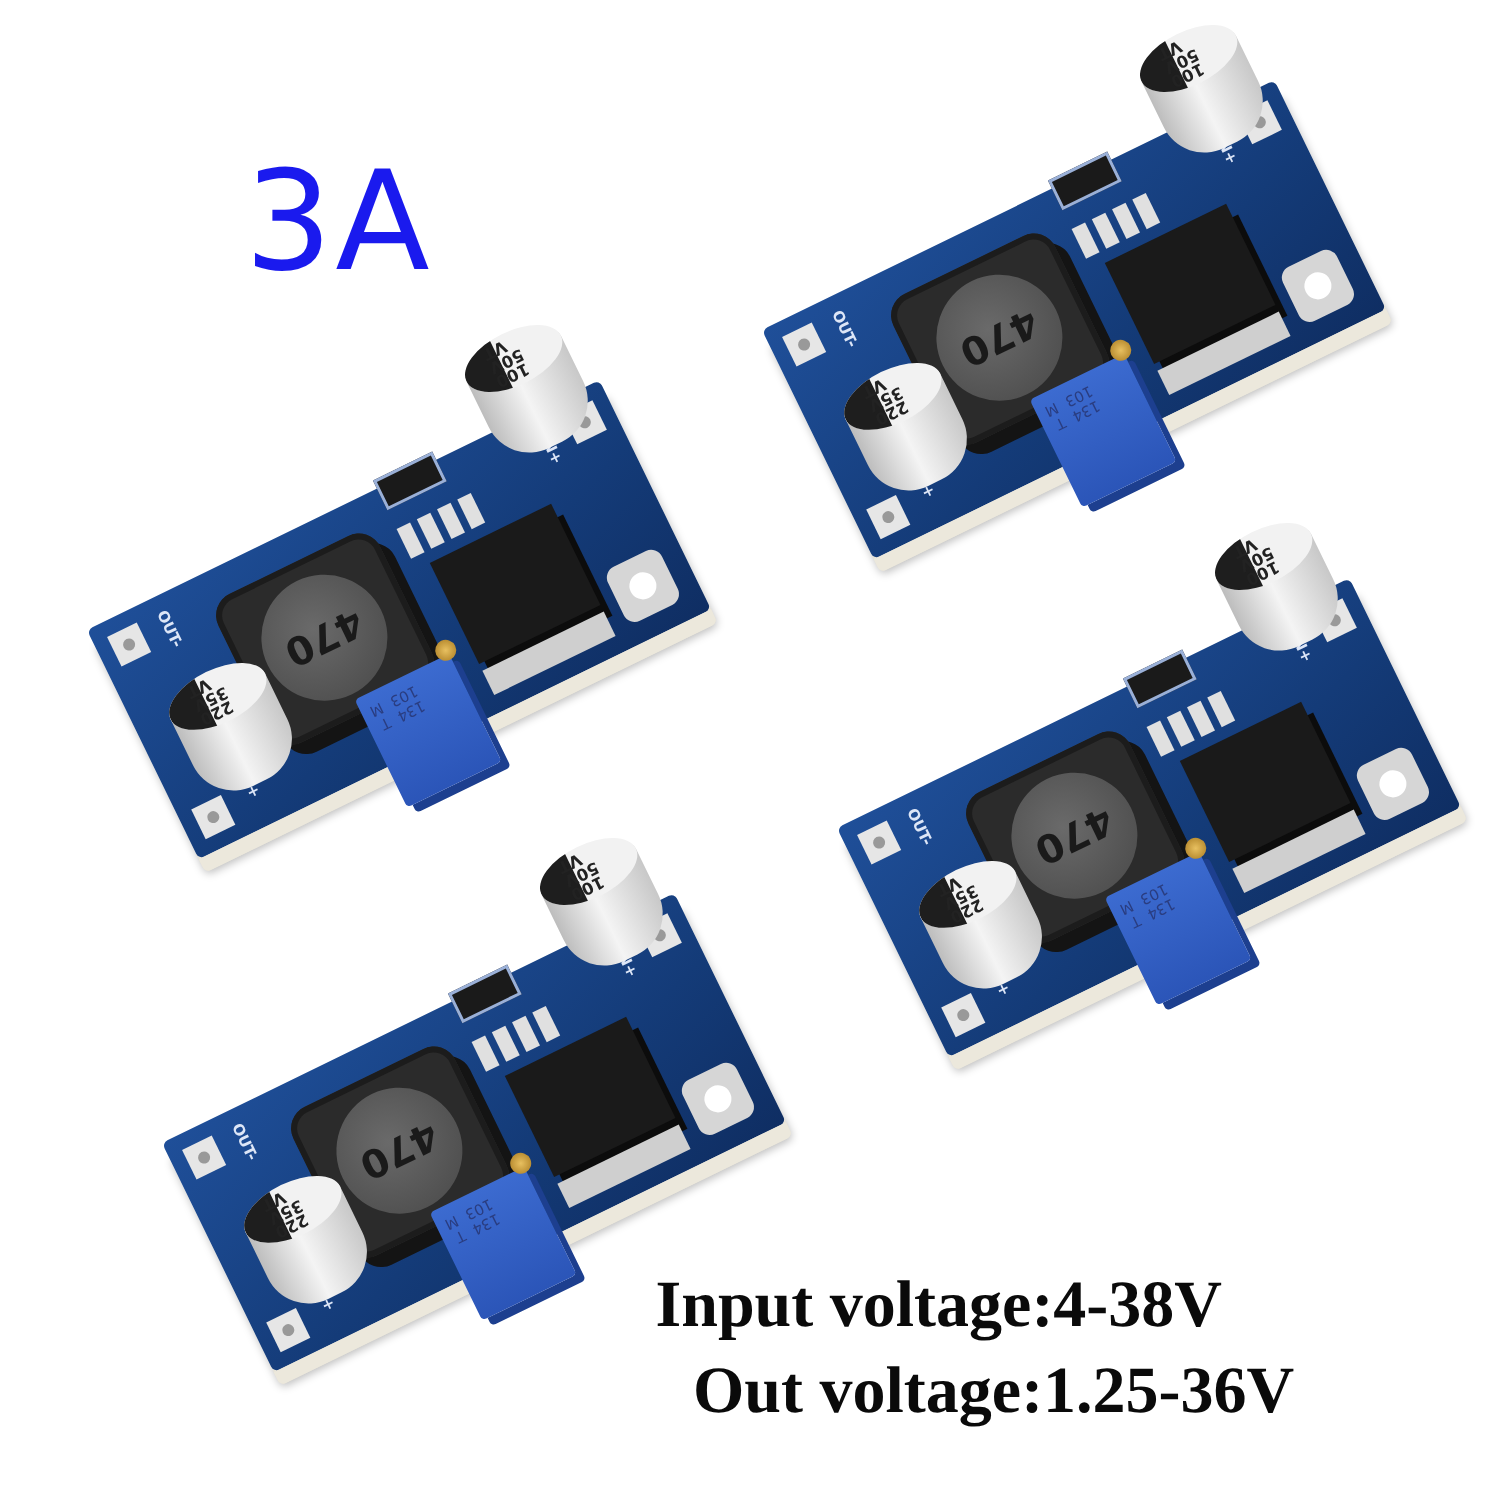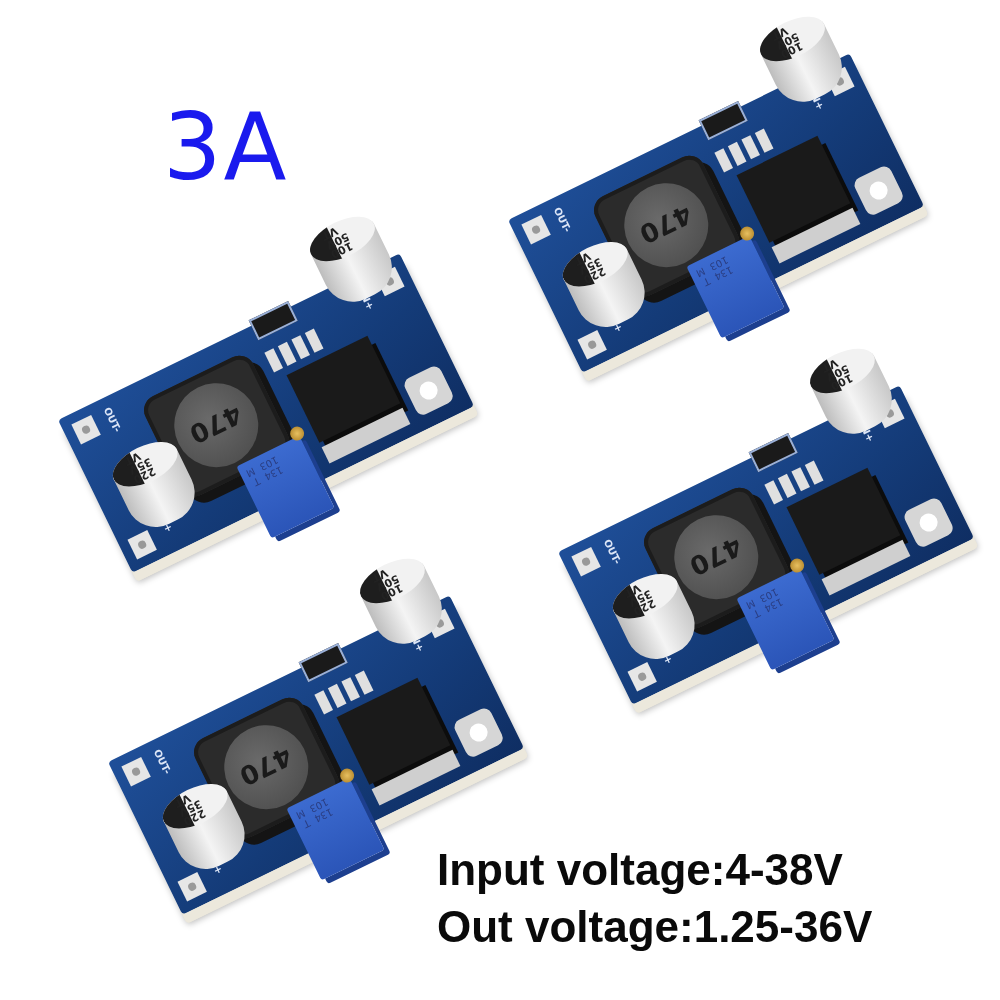--- a/index.html
+++ b/index.html
@@ -1,20 +1,20 @@
 <!DOCTYPE html>
 <html><head>
 <meta charset="utf-8">
 <style>
   html, body { margin:0; padding:0; }
   body { width:1000px; height:1000px; background:#ffffff; position:relative; overflow:hidden; font-family:"DejaVu Sans", sans-serif; }
   .title-3a { position:absolute; left:163px; top:102px; font-size:92px; font-weight:normal; color:#1a1aee; letter-spacing:2px; line-height:1; font-family:"DejaVu Sans", sans-serif; }
-  .spec { position:absolute; left:437px; font-size:44px; font-weight:bold; color:#0a0a0a; line-height:1; white-space:nowrap; font-family:Liberation Sans, sans-serif; }
+  .spec { position:absolute; left:437px; font-size:44px; font-weight:bold; color:#0a0a0a; line-height:1; white-space:nowrap; font-family:Liberation Serif, serif; }
   .spec.l1 { top:848px; }
-  .spec.l2 { top:905px; }
+  .spec.l2 { top:905px;margin-left:25px; }
 
   
   .module { position:absolute; width:380px; height:210px; }
   .board { position:absolute; left:0; top:0; width:380px; height:170px; transform-origin:0 0; }
   .pcb { position:absolute; inset:0; background:linear-gradient(160deg,#1f4f99 0%,#143b78 60%,#0f2e63 100%); border-radius:4px; box-shadow:0 10px 0 #e8e4d8, 0 12px 6px rgba(0,0,0,0.25); }
   .pcb-edge { position:absolute; left:0; right:0; bottom:-10px; height:10px; background:#ece8dc; border-radius:0 0 4px 4px; }
   .bighole { position:absolute; width:40px; height:40px; border-radius:8px; background:#d6d6d6; }
   .bighole::after { content:""; position:absolute; left:11px; top:11px; width:18px; height:18px; border-radius:50%; background:#fff; }
   .pad { position:absolute; width:22px; height:22px; background:#e6e6e6; }
   .pad::after { content:""; position:absolute; left:7px; top:7px; width:8px; height:8px; border-radius:50%; background:#999; }

